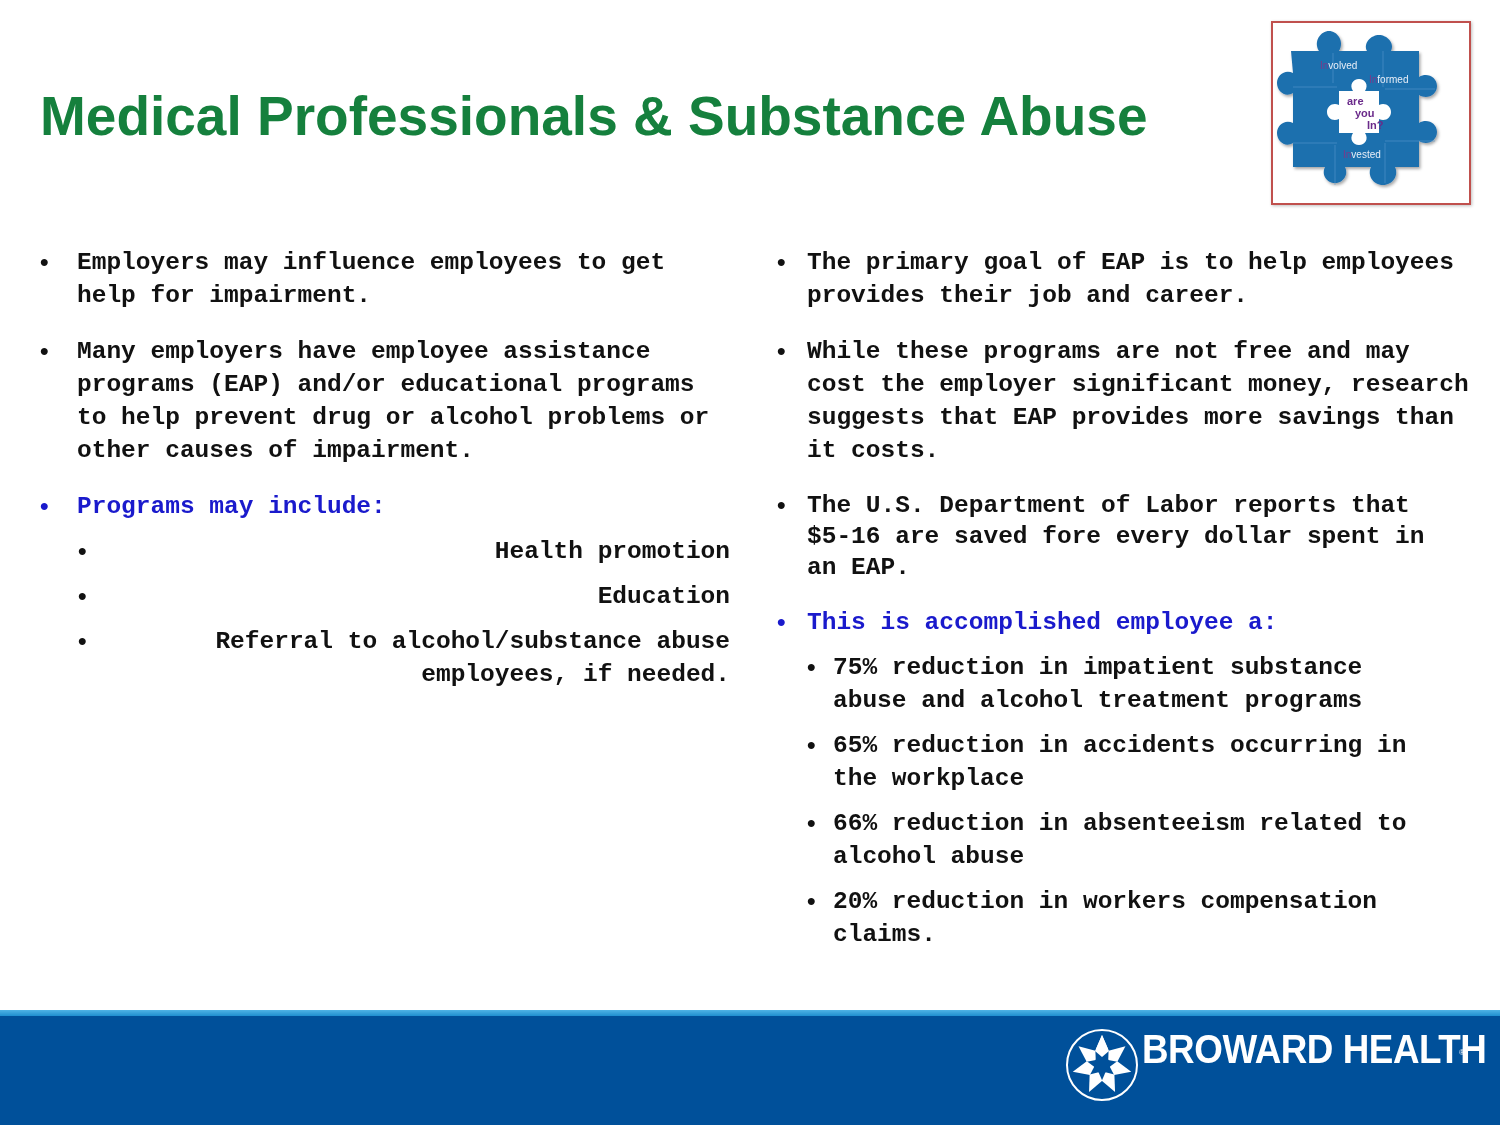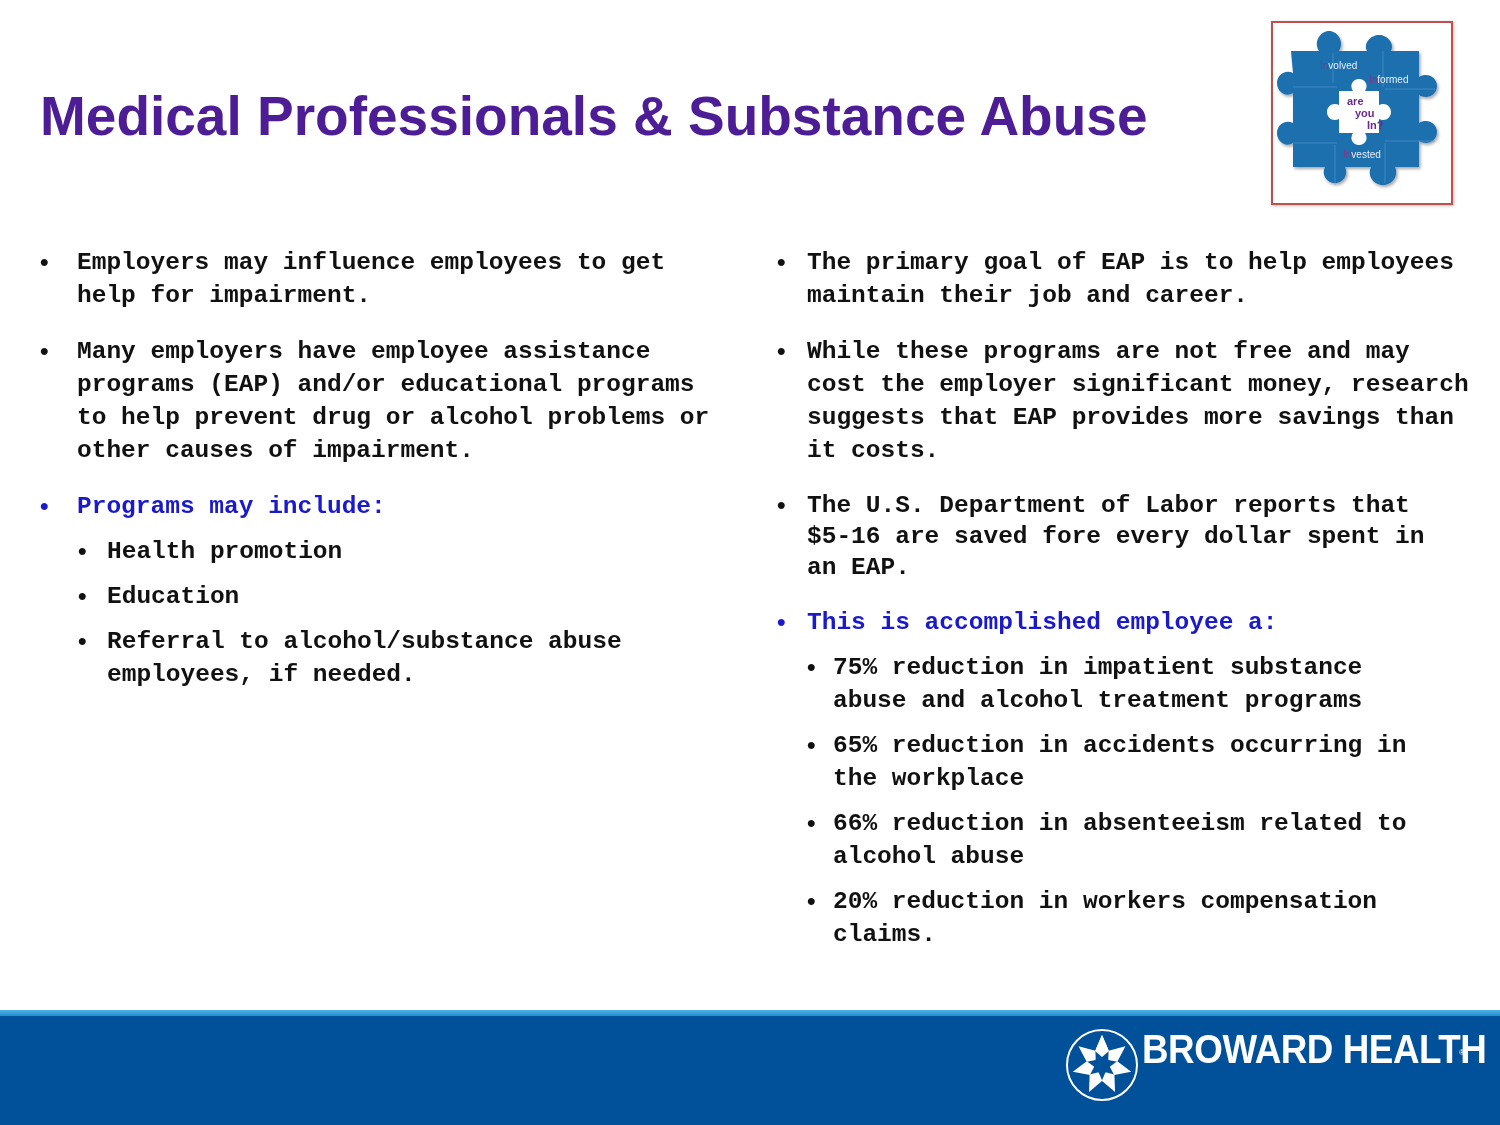--- a/index.html
+++ b/index.html
@@ -4,39 +4,39 @@
   <style>
     html, body { margin: 0; padding: 0; }
     body {
       width: 1500px; height: 1125px; position: relative; overflow: hidden;
       background: #ffffff;
       font-family: "Liberation Sans", sans-serif;
       color: #111;
     }
     .title {
       position: absolute; left: 40px; top: 84px;
-      font-size: 55px; font-weight: bold; color: #4c1d95;
+      font-size: 55px; font-weight: bold; color: #15803d;
       letter-spacing: 0px; white-space: nowrap;
     }
     .logo-box {
-      position: absolute; left: 1271px; top: 21px; width: 182px; height: 184px;
+      position: absolute; left: 1271px; top: 21px; width: 200px; height: 184px;
       border: 2px solid #c0504d; box-sizing: border-box; background: #fff;
       box-shadow: 1px 1px 3px rgba(0,0,0,0.25);
     }
     .logo-box svg { position: absolute; left: 0; top: 0; }
     .col { position: absolute; top: 246px; }
     .col-left { left: 40px; width: 690px; }
     .col-right { left: 777px; width: 700px; }
     .item { position: relative; font-size: 24.5px; font-weight: bold; line-height: 33px; }
     .item .bullet { position: absolute; left: 0; top: 0; width: 20px; }
     .item .text { display: block; font-family: Liberation Mono, monospace; }
     .col-left .item.l1 .text { padding-left: 37px; }
     .col-right .item.l1 .text { padding-left: 30px; }
     .col-left .item.l2 { padding-left: 38px; }
-    .col-left .item.l2 .text { padding-left: 29px; }
+    .col-left .item.l2 .text { padding-left: 29px; text-align: right; }
     .col-left .item.l2 .bullet { left: 38px; }
     .col-right .item.l2 { padding-left: 30px; }
     .col-right .item.l2 .text { padding-left: 26px; }
     .col-right .item.l2 .bullet { left: 30px; }
     .item.blue { color: #1a1acc; }
     .gap-lg { margin-top: 23px; }
     .gap-sm { margin-top: 12px; }
     .footer-stripe {
       position: absolute; left: 0; top: 1010px; width: 1500px; height: 6px;
       background: linear-gradient(#4fb3e6, #1f8fd0);
@@ -111,21 +111,21 @@
   </div>
   <div class="item l2 gap-sm">
     <span class="bullet">•</span>
     <span class="text">Referral to alcohol/substance abuse employees, if needed.</span>
   </div>
 </div>
 
 <div class="col col-right">
   <div class="item l1">
     <span class="bullet">•</span>
-    <span class="text">The primary goal of EAP is to help employees maintain their job and career.</span>
+    <span class="text">The primary goal of EAP is to help employees provides their job and career.</span>
   </div>
   <div class="item l1 gap-lg">
     <span class="bullet">•</span>
     <span class="text">While these programs are not free and may cost the employer significant money, research suggests that EAP provides more savings than it costs.</span>
   </div>
   <div class="item l1 gap-lg" style="line-height:31px;">
     <span class="bullet">•</span>
     <span class="text" style="padding-right:40px;">The U.S. Department of Labor reports that $5-16 are saved fore every dollar spent in an EAP.</span>
   </div>
   <div class="item l1 blue gap-lg">

